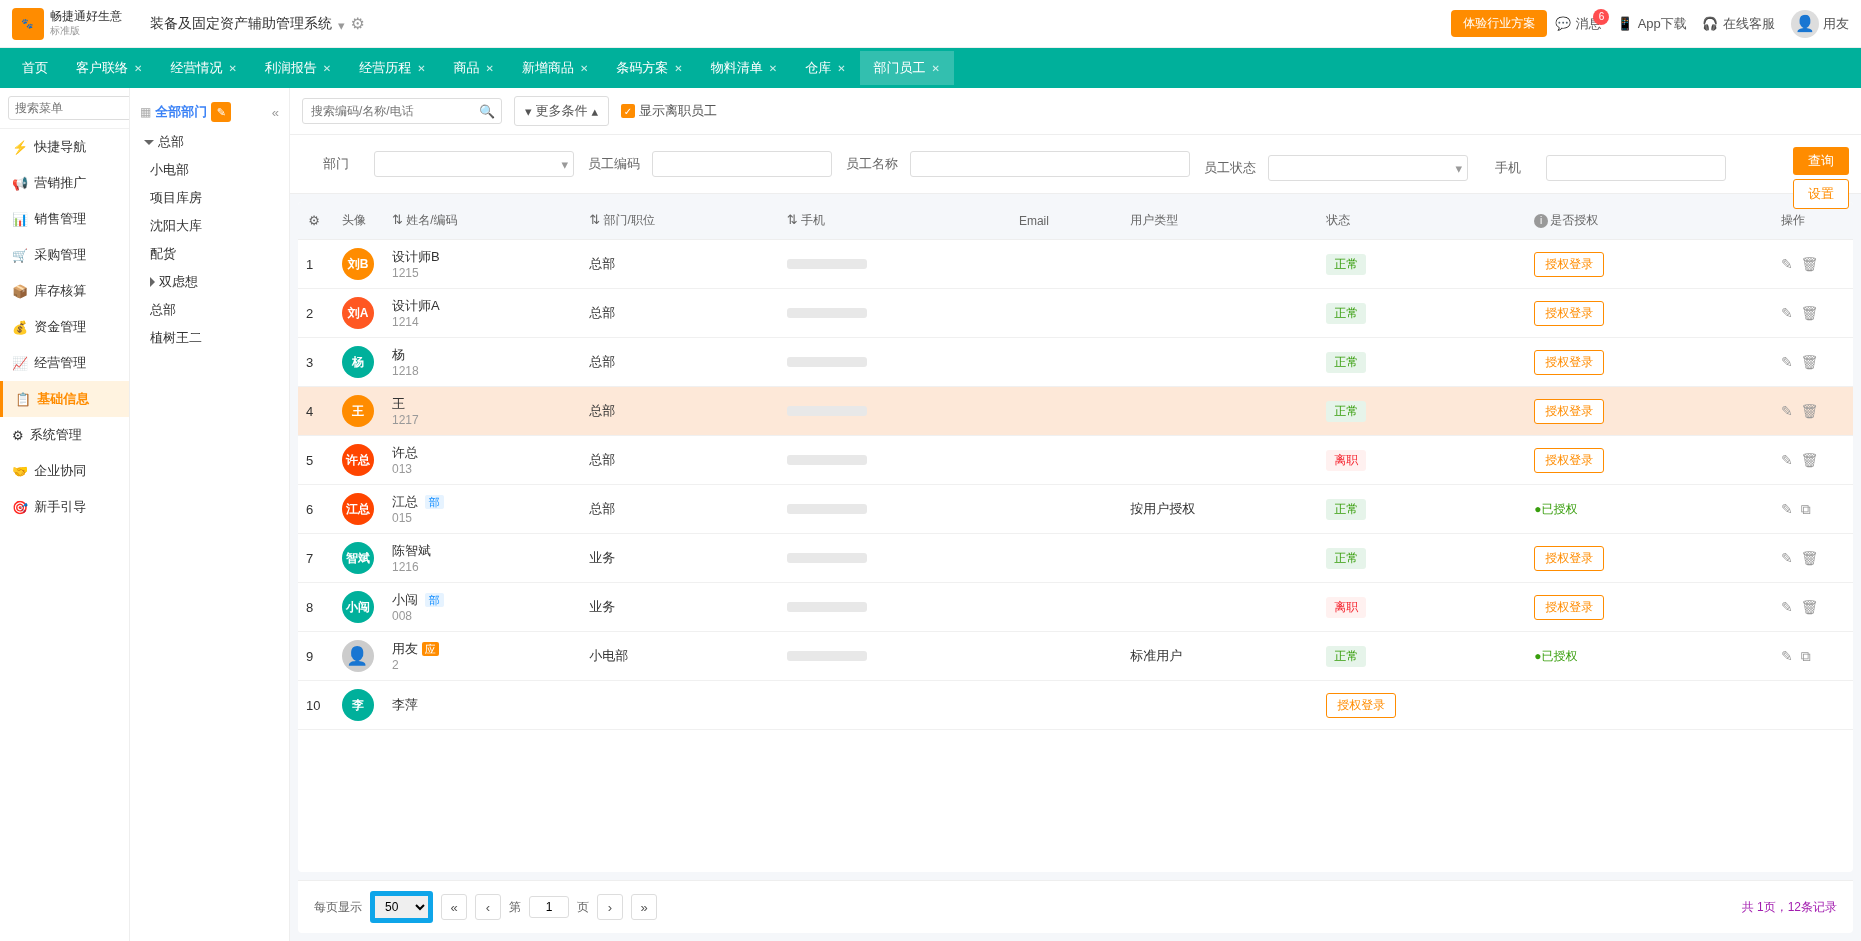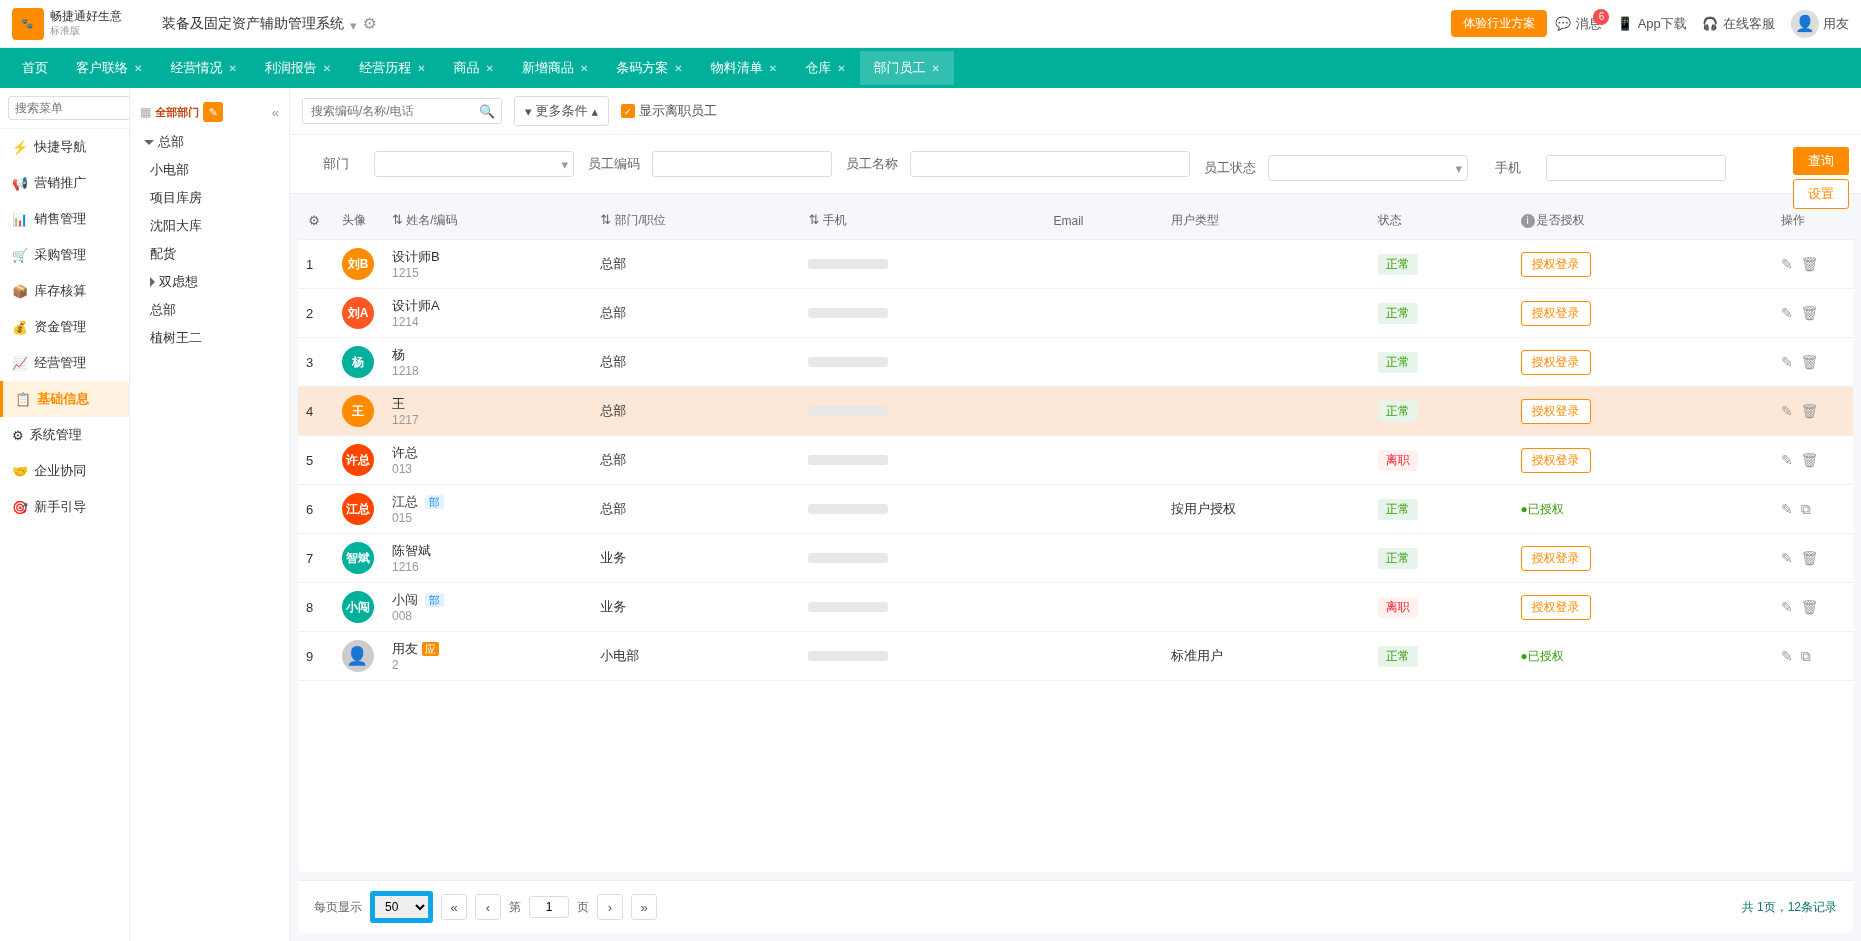--- a/index.html
+++ b/index.html
@@ -4,21 +4,21 @@
   <style>
     * { box-sizing: border-box; margin: 0; padding: 0; font-family: 'Microsoft YaHei', '微软雅黑', sans-serif; font-size: 13px; }
     body { background: #f5f5f5; display: flex; flex-direction: column; height: 941px; overflow: hidden; }
     
     
     .top-header { background: #fff; height: 48px; display: flex; align-items: center; padding: 0 12px; border-bottom: 1px solid #eee; gap: 8px; flex-shrink: 0; }
     .logo-area { display: flex; align-items: center; gap: 6px; width: 130px; }
     .logo-icon { width: 32px; height: 32px; background: #ff8c00; border-radius: 4px; display: flex; align-items: center; justify-content: center; color: white; font-size: 10px; font-weight: bold; }
     .logo-text { font-size: 12px; color: #333; line-height: 1.3; }
     .logo-sub { font-size: 10px; color: #999; }
-    .sys-title { flex: 1; font-size: 13px; color: #333; display: flex; align-items: flex-end; gap: 6px; margin-left: 12px; }
+    .sys-title { flex: 1; font-size: 13px; color: #333; display: flex; align-items: flex-end; gap: 6px; }
     .sys-title-text { font-size: 14px; }
     .trial-btn { background: #ff8c00; color: white; border: none; padding: 5px 12px; border-radius: 4px; cursor: pointer; font-size: 12px; }
     .header-right { display: flex; align-items: center; gap: 16px; margin-left: auto; }
     .header-icon-item { display: flex; align-items: center; gap: 4px; color: #555; font-size: 12px; cursor: pointer; position: relative; }
     .badge { background: #ff4d4f; color: white; border-radius: 50%; width: 16px; height: 16px; font-size: 10px; display: flex; align-items: center; justify-content: center; position: absolute; top: -6px; right: -8px; }
     .user-avatar { width: 28px; height: 28px; border-radius: 50%; background: #ddd; display: flex; align-items: center; justify-content: center; }
     
     
     .nav-bar { background: #00b09b; height: 40px; display: flex; align-items: center; padding: 0 8px; flex-shrink: 0; }
     .nav-item { color: white; padding: 8px 14px; cursor: pointer; font-size: 13px; display: flex; align-items: center; gap: 4px; white-space: nowrap; }
@@ -34,21 +34,21 @@
     .sidebar-search input { flex: 1; border: 1px solid #ddd; border-radius: 3px; padding: 4px 6px; font-size: 12px; outline: none; }
     .sidebar-item { padding: 9px 12px; cursor: pointer; display: flex; align-items: center; gap: 6px; color: #333; font-size: 13px; }
     .sidebar-item.active { background: #fff3e0; color: #ff8c00; font-weight: bold; border-left: 3px solid #ff8c00; }
     
     
     .content { flex: 1; display: flex; overflow: hidden; }
     
     
     .dept-tree { width: 160px; background: white; border-right: 1px solid #eee; flex-shrink: 0; padding: 8px 0; overflow-y: auto; }
     .dept-header { display: flex; align-items: center; padding: 6px 10px; gap: 4px; }
-    .dept-all { color: #c2410c; font-weight: bold; font-size: 11px; display: flex; align-items: center; gap: 4px; text-align: right; }
+    .dept-all { color: #3b82f6; font-weight: bold; font-size: 13px; display: flex; align-items: center; gap: 4px; text-align: right; }
     .dept-edit-icon { width: 20px; height: 20px; background: #ff8c00; border-radius: 3px; color: white; font-size: 11px; display: flex; align-items: center; justify-content: center; cursor: pointer; }
     .dept-collapse { cursor: pointer; color: #999; margin-left: auto; }
     .dept-node { padding: 5px 10px 5px 20px; cursor: pointer; color: #333; font-size: 13px; display: flex; align-items: center; }
     .dept-parent { padding: 5px 10px 5px 14px; color: #333; font-size: 13px; display: flex; align-items: center; gap: 4px; cursor: pointer; }
     .triangle-down { display: inline-block; width: 0; height: 0; border-left: 5px solid transparent; border-right: 5px solid transparent; border-top: 5px solid #666; }
     .triangle-right { display: inline-block; width: 0; height: 0; border-top: 5px solid transparent; border-bottom: 5px solid transparent; border-left: 5px solid #666; }
     
     
     .right-panel { flex: 1; display: flex; flex-direction: column; overflow: hidden; background: #f5f7fa; }
     
@@ -93,21 +93,21 @@
     .action-icon { cursor: pointer; color: #999; font-size: 14px; }
     .dept-tag { background: #e6f3ff; color: #1890ff; padding: 1px 4px; border-radius: 2px; font-size: 11px; margin-left: 3px; }
     .gray-bar { background: #e8e8e8; border-radius: 3px; height: 10px; width: 80px; display: inline-block; }
     
     
     .pagination { background: white; padding: 10px 16px; display: flex; align-items: center; gap: 8px; border-top: 1px solid #eee; flex-shrink: 0; margin: 0 8px 8px 8px; border-radius: 0 0 4px 4px; }
     .page-size-label { color: #666; font-size: 12px; }
     .page-size-select { border: 5px solid #0ea5e9; border-radius: 3px; padding: 3px 6px; font-size: 12px; }
     .page-btn { border: 1px solid #ddd; background: white; width: 26px; height: 26px; display: flex; align-items: center; justify-content: center; border-radius: 3px; cursor: pointer; color: #555; }
     .page-input { border: 1px solid #ddd; border-radius: 3px; padding: 3px 6px; width: 40px; text-align: center; font-size: 12px; }
-    .page-info { color: #0f766e; font-size: 12px; margin-left: auto; text-align: center; }
+    .page-info { color: #a21caf; font-size: 12px; margin-left: auto; text-align: center; }
     
     .info-circle { width: 14px; height: 14px; border-radius: 50%; background: #999; color: white; font-size: 10px; display: inline-flex; align-items: center; justify-content: center; margin-right: 2px; }
     .gear-icon { width: 16px; height: 16px; display: inline-flex; align-items: center; justify-content: center; color: #666; }
   </style>
 </head>
 <body>
 
 <div class="top-header">
   <div class="logo-area">
     <div class="logo-icon">🐾</div>
@@ -568,20 +568,37 @@
               </td>
               <td></td>
               <td>
                 <div class="action-icons">
                   <span class="action-icon">✎</span>
                   <span class="action-icon">⧉</span>
                 </div>
               </td>
             </tr>
 
+            <tr>
+              <td>10</td>
+              <td>
+                <div class="avatar-circle" style="background:#00b09b;">李</div>
+              </td>
+              <td>
+                <div>李萍</div>
+              </td>
+              <td></td>
+              <td></td>
+              <td></td>
+              <td></td>
+              <td><button class="auth-btn">授权登录</button></td>
+              <td></td>
+              <td></td>
+              <td></td>
+            </tr>
           </tbody>
         </table>
       </div>
 
       <div class="pagination">
         <span class="page-size-label">每页显示</span>
         <select class="page-size-select">
           <option>50</option>
           <option>100</option>
         </select>

